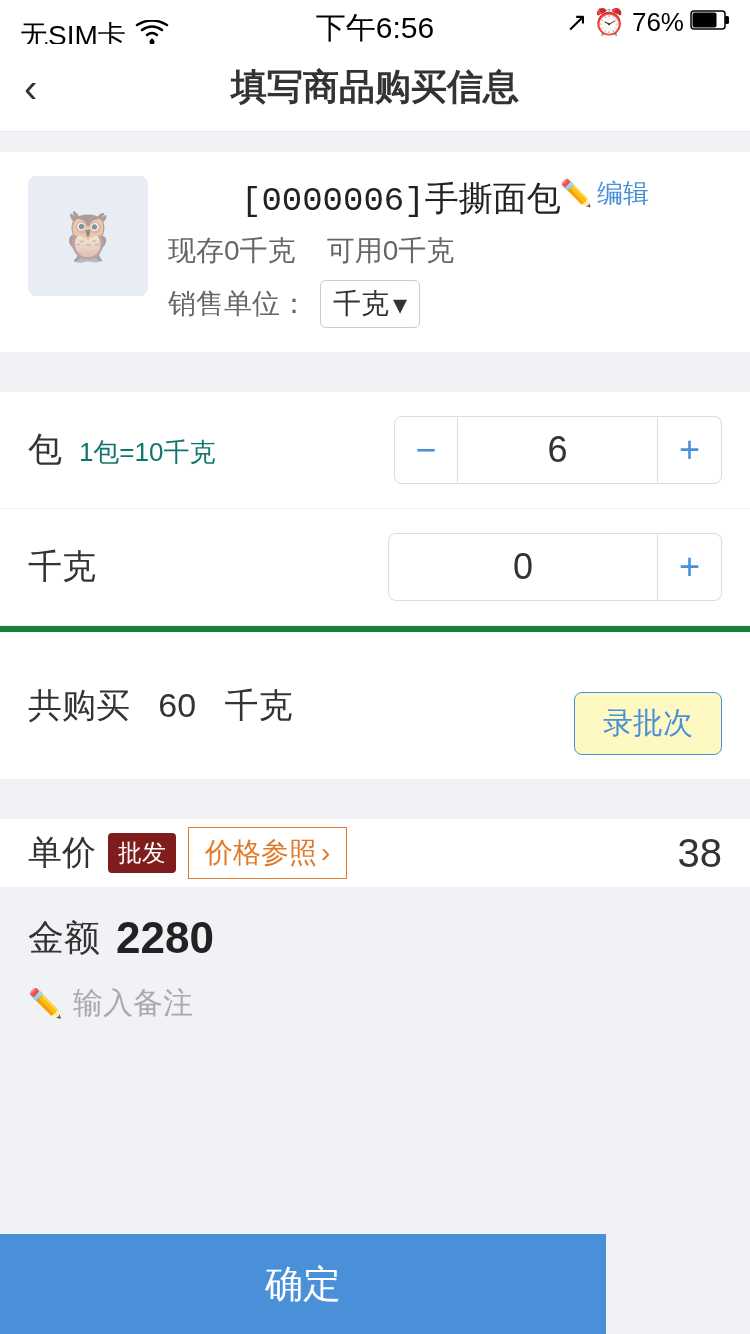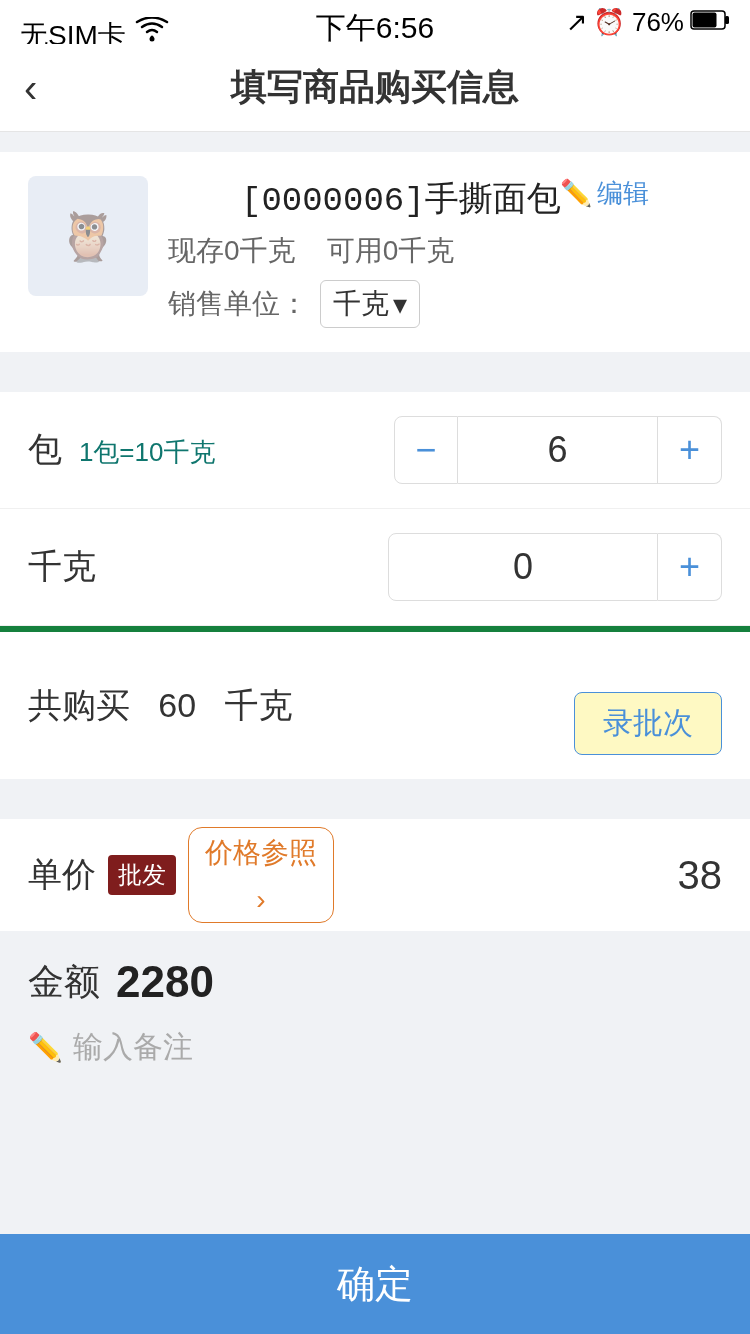--- a/index.html
+++ b/index.html
@@ -21,21 +21,21 @@
       background: #fff;
       display: flex;
       align-items: center;
       justify-content: space-between;
       padding: 0 20px;
       font-size: 28px;
       color: #000;
     }
     .status-left {
       display: flex;
-      align-items: flex-start;
+      align-items: center;
       gap: 8px;
       font-size: 28px;
       margin-top: 28px;
     }
     .status-center {
       font-size: 30px;
       font-weight: 500;
       position: absolute;
       left: 50%;
       transform: translateX(-50%);
@@ -265,29 +265,28 @@
     .price-tag {
       background: #7f1d1d;
       color: #fff;
       font-size: 24px;
       padding: 4px 10px;
       border-radius: 4px;
     }
     .price-ref-btn {
       border: 1.5px solid #e07a2a;
       color: #e07a2a;
-      border-radius: 14px;
+      border-radius: 0;
       padding: 6px 16px;
       font-size: 28px;
       background: #fff;
       cursor: pointer;
       display: flex;
       align-items: center;
-      gap: 12px;
-      flex-direction: column;
+      gap: 4px;
     }
     .price-value {
       font-size: 40px;
       color: #333;
       font-weight: 500;
     }
 
     
     .amount-section {
       background: #f0f2f5;
@@ -328,21 +327,21 @@
       background: #f0f2f5;
       flex: 1;
       min-height: 280px;
     }
 
     
     .confirm-btn {
       position: fixed;
       bottom: 0;
       left: 0;
-      width: 750px;
+      width: 606px;
       height: 100px;
       background: #4a90d9;
       color: #fff;
       font-size: 38px;
       font-weight: 500;
       border: none;
       cursor: pointer;
       display: flex;
       align-items: center;
       justify-content: center;

